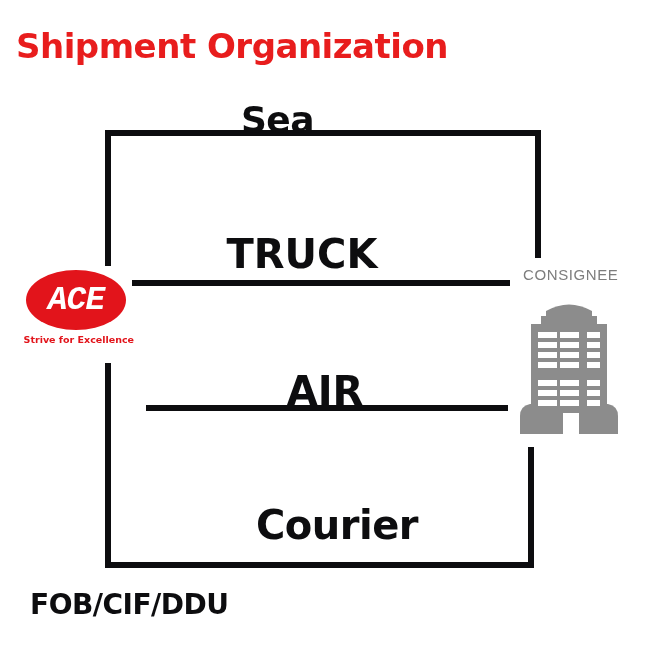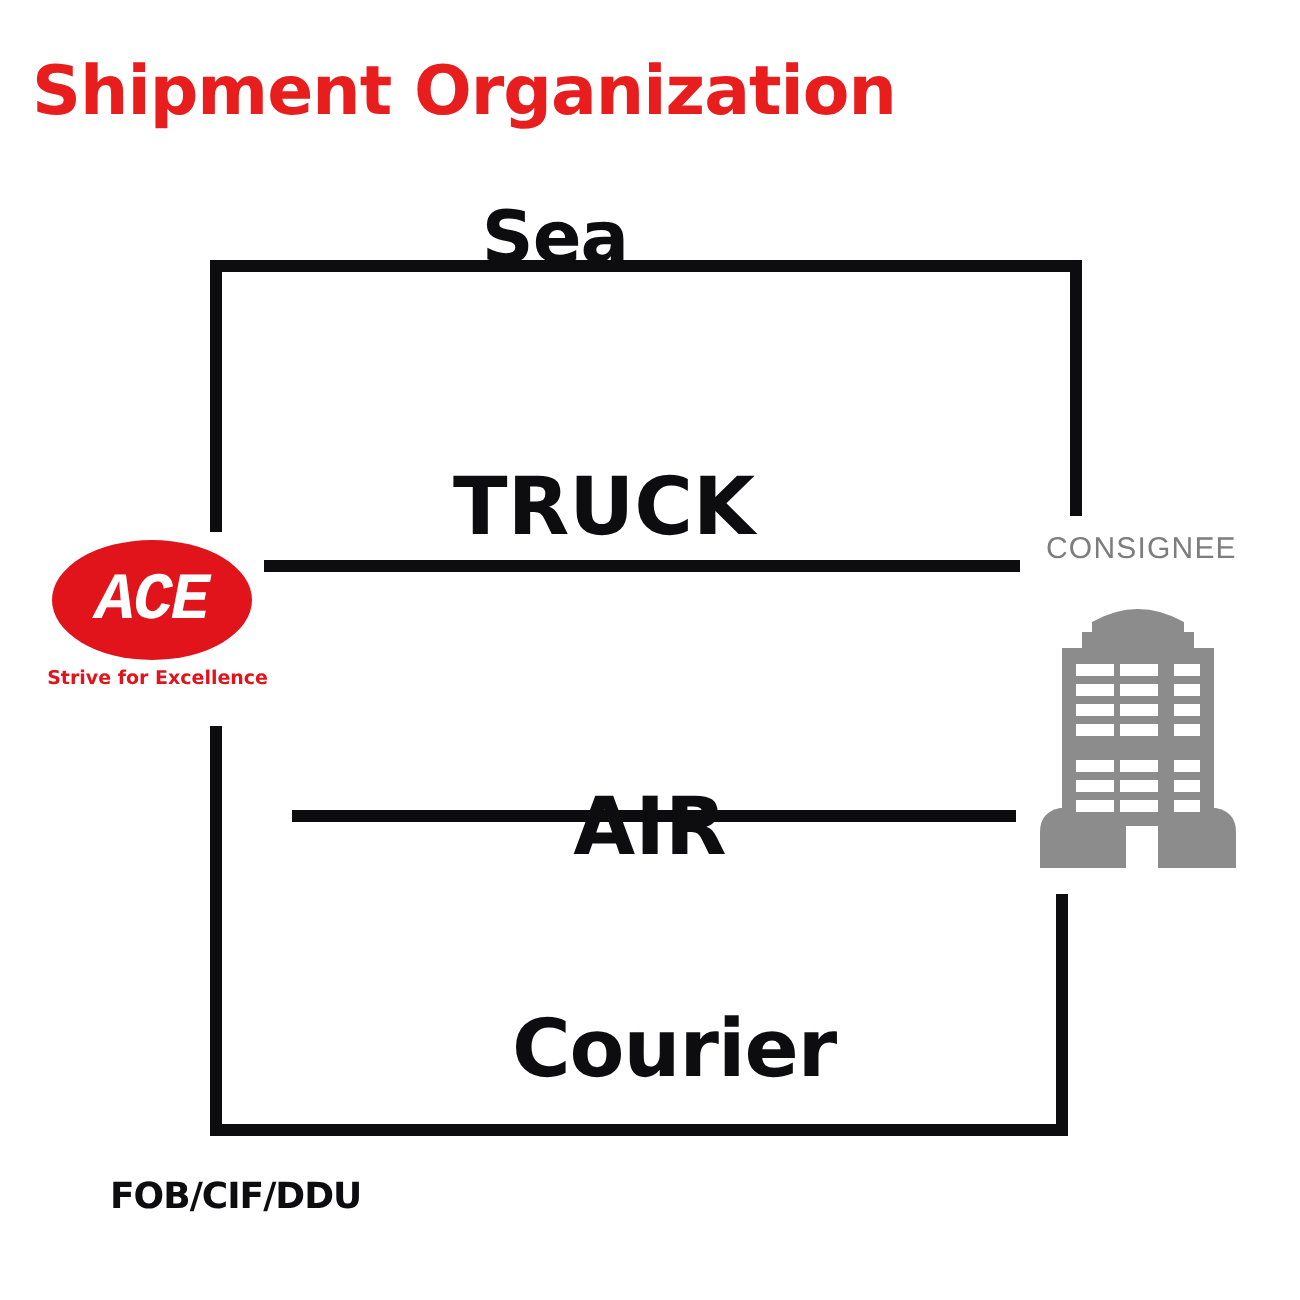--- a/index.html
+++ b/index.html
@@ -67,21 +67,20 @@
     top: 231px;
     font-size: 40px;
     letter-spacing: 0px;
   }
   .mode-air {
     left: 0;
     width: 650px;
     top: 368px;
     font-size: 40px;
     letter-spacing: 0px;
-    margin-top: 23px;
   }
   .mode-courier {
     left: 12px;
     width: 650px;
     top: 502px;
     font-size: 40px;
     letter-spacing: -0.5px;
   }
 
   
@@ -147,24 +146,24 @@
     position: absolute;
     left: 516px;
     top: 294px;
     width: 106px;
     height: 142px;
   }
 
   
   .incoterms {
     position: absolute;
-    left: 55px;
+    left: 30px;
     top: 588px;
     font-family: "DejaVu Sans", sans-serif;
-    font-size: 18px;
+    font-size: 28px;
     font-weight: bold;
     color: #0d0d0f;
     letter-spacing: -0.5px;
     white-space: nowrap;
   }
 </style>
 </head>
 <body>
 
 <div id="canvas">

